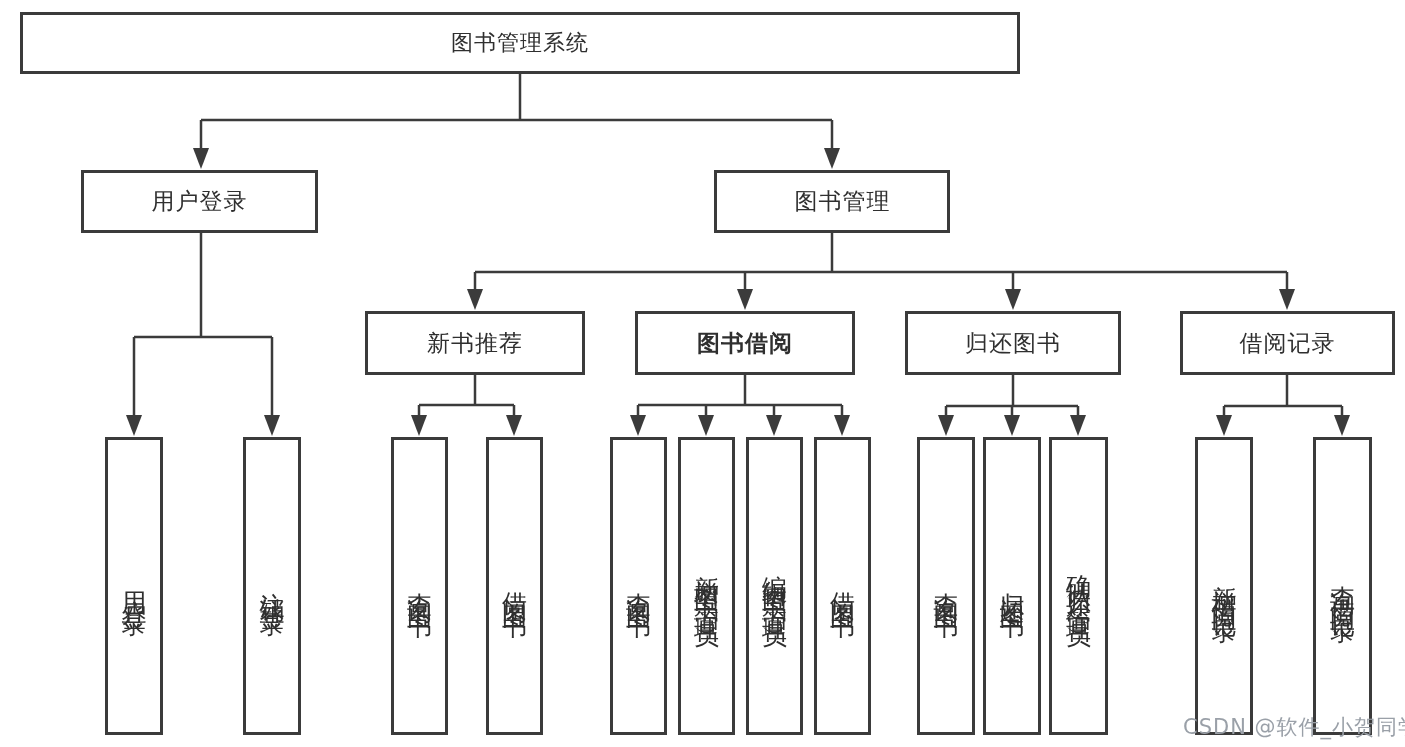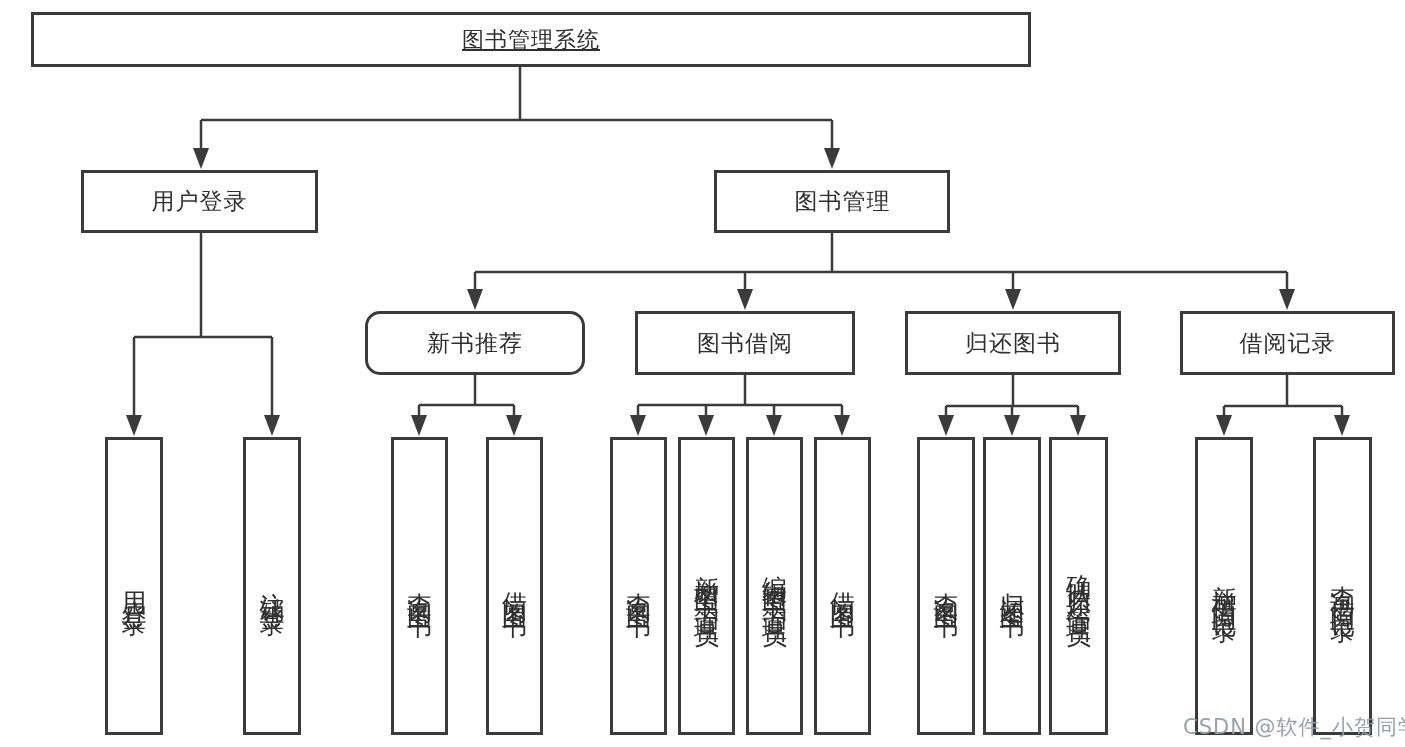--- a/index.html
+++ b/index.html
@@ -118,35 +118,35 @@
       <use href="#ah" transform="translate(774,436)"></use>
       <use href="#ah" transform="translate(842,436)"></use>
       <use href="#ah" transform="translate(946,436)"></use>
       <use href="#ah" transform="translate(1012,436)"></use>
       <use href="#ah" transform="translate(1078,436)"></use>
       <use href="#ah" transform="translate(1224,436)"></use>
       <use href="#ah" transform="translate(1342,436)"></use>
     </g>
   </svg>
 
-  <div class="node h root" style="left:31px; top:12px; width:1000px; height:55px;text-decoration:underline;">
+  <div class="node h root" style="left:20px; top:12px; width:1000px; height:62px;">
     <span class="label">图书管理系统</span>
   </div>
 
   <div class="node h" style="left:81px; top:170px; width:237px; height:63px;">
     <span class="label">用户登录</span>
   </div>
   <div class="node h" style="left:714px; top:170px; width:236px; height:63px;padding-left:21px;">
     <span class="label">图书管理</span>
   </div>
 
-  <div class="node h" style="left:365px; top:311px; width:220px; height:64px;border-radius:15px;">
+  <div class="node h" style="left:365px; top:311px; width:220px; height:64px;">
     <span class="label">新书推荐</span>
   </div>
-  <div class="node h" style="left:635px; top:311px; width:220px; height:64px;">
+  <div class="node h" style="left:635px; top:311px; width:220px; height:64px;font-weight:bold;">
     <span class="label">图书借阅</span>
   </div>
   <div class="node h" style="left:905px; top:311px; width:216px; height:64px;">
     <span class="label">归还图书</span>
   </div>
   <div class="node h" style="left:1180px; top:311px; width:215px; height:64px;text-align:center;">
     <span class="label">借阅记录</span>
   </div>
 
   <div class="node leaf" style="left:105px; top:437px; width:58px; height:298px;">

